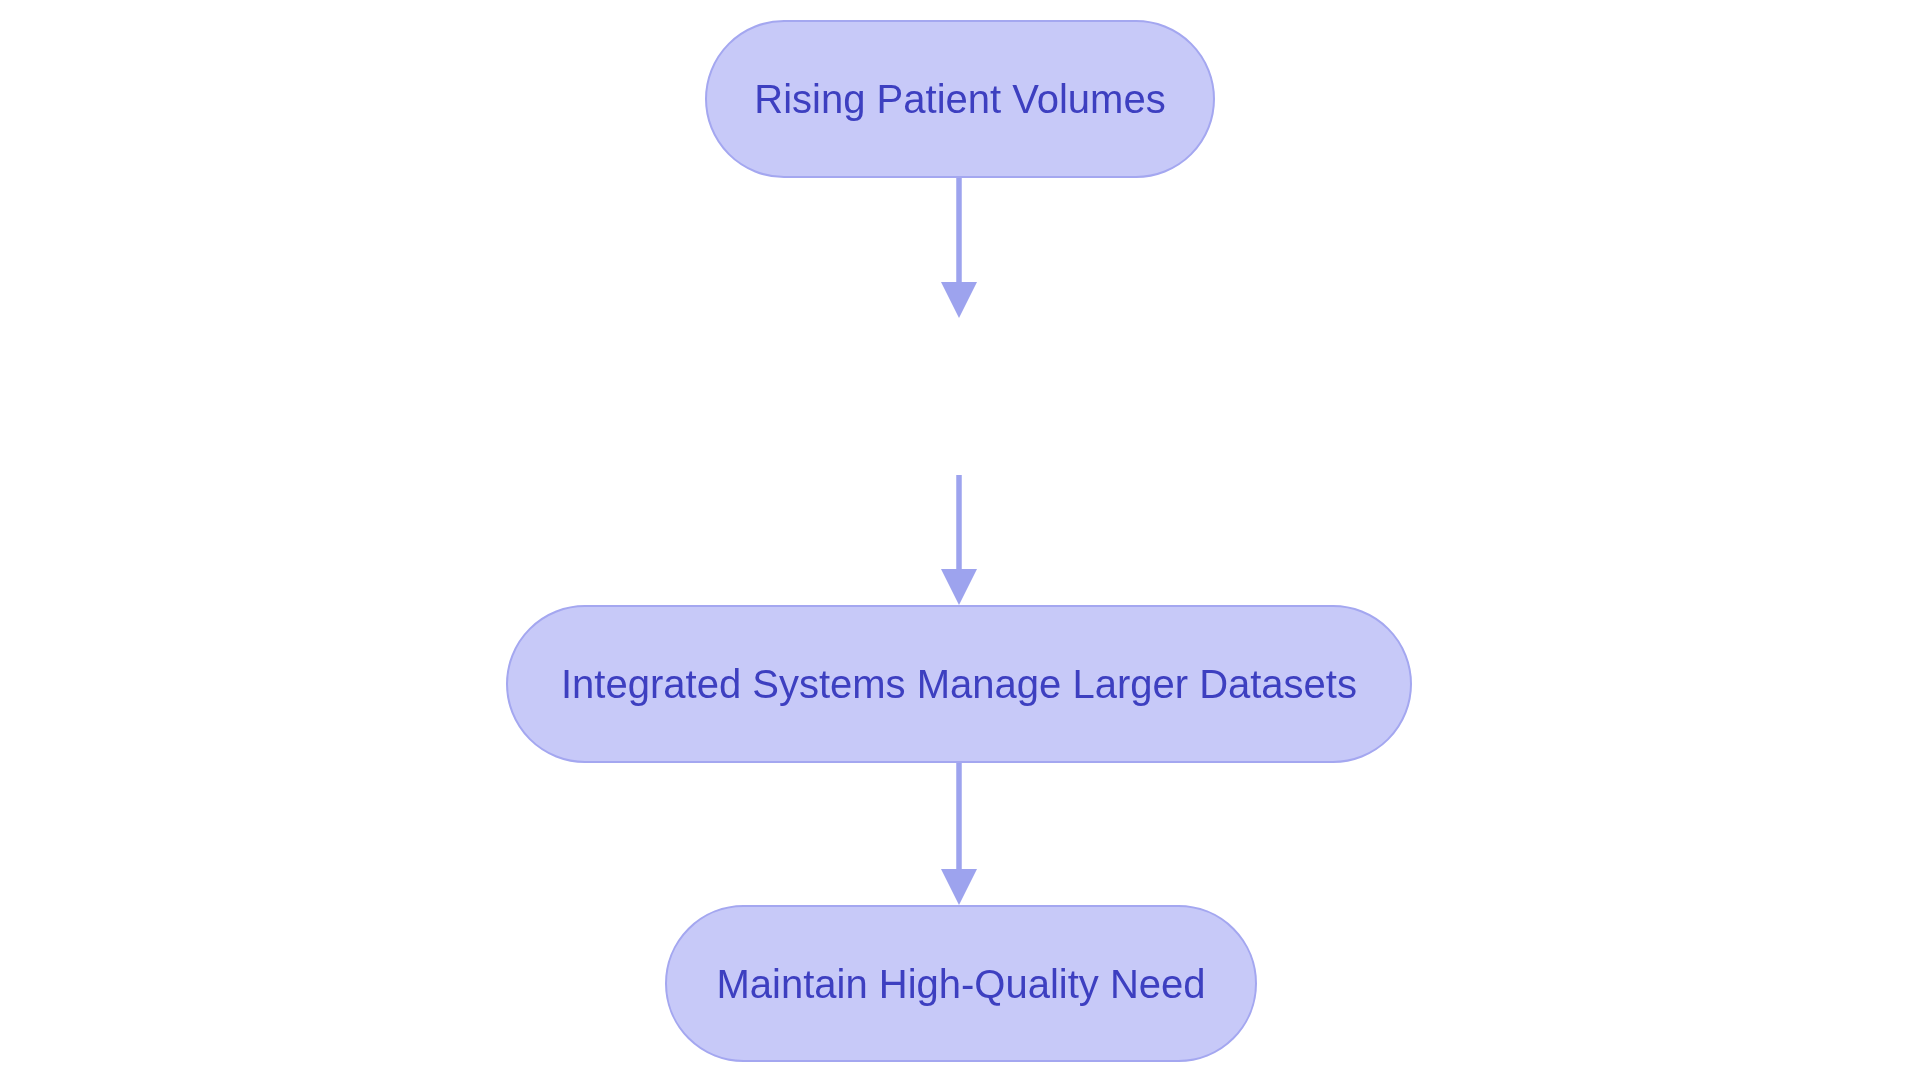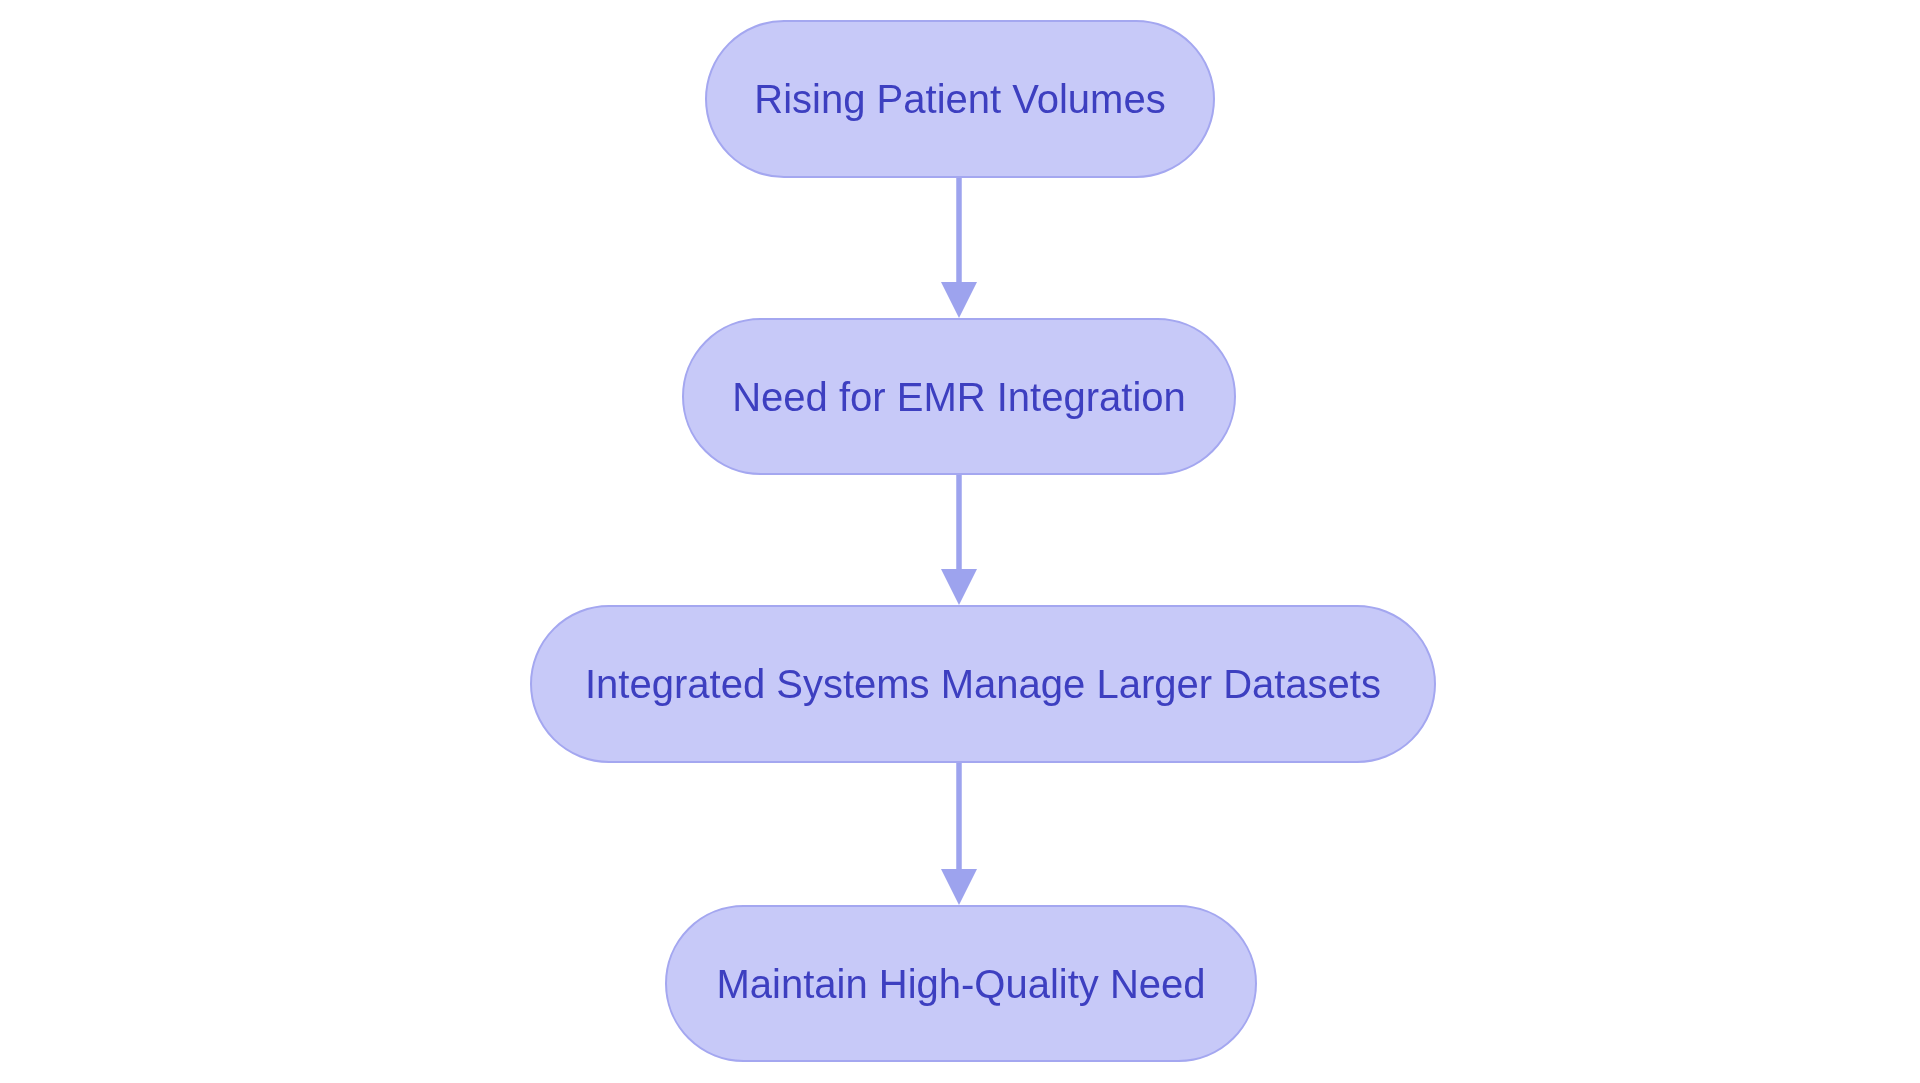--- a/index.html
+++ b/index.html
@@ -26,21 +26,21 @@
     align-items: center;
     justify-content: center;
     color: var(--text, #3d3fc0);
     font-size: 40px;
     line-height: 1;
     white-space: nowrap;
     text-align: center;
   }
   .node-1 { left: 705px; top: 20px;  width: 510px; height: 158px; }
   .node-2 { left: 682px; top: 318px; width: 554px; height: 157px; }
-  .node-3 { left: 530px; top: 605px; width: 906px; height: 158px; }
+  .node-3 { left: 506px; top: 605px; width: 906px; height: 158px; }
   .node-4 { left: 665px; top: 905px; width: 592px; height: 157px; }
 
   .arrow {
     position: absolute;
     left: 937px;
     width: 44px;
     display: block;
   }
   .arrow-1 { top: 178px; height: 140px; }
   .arrow-2 { top: 475px; height: 130px; }
@@ -63,23 +63,20 @@
 
   <div class="node node-1">
     <span>Rising Patient Volumes</span>
   </div>
 
   <svg class="arrow arrow-1" viewBox="0 0 44 140" preserveAspectRatio="none" aria-hidden="true">
     <line class="stem" x1="22" y1="0" x2="22" y2="106"></line>
     <polygon class="head" points="4,104 40,104 22,140"></polygon>
   </svg>
 
-  <div class="node node-2">
-    <span>Need for EMR Integration</span>
-  </div>
 
   <svg class="arrow arrow-2" viewBox="0 0 44 130" preserveAspectRatio="none" aria-hidden="true">
     <line class="stem" x1="22" y1="0" x2="22" y2="96"></line>
     <polygon class="head" points="4,94 40,94 22,130"></polygon>
   </svg>
 
   <div class="node node-3">
     <span>Integrated Systems Manage Larger Datasets</span>
   </div>
 

